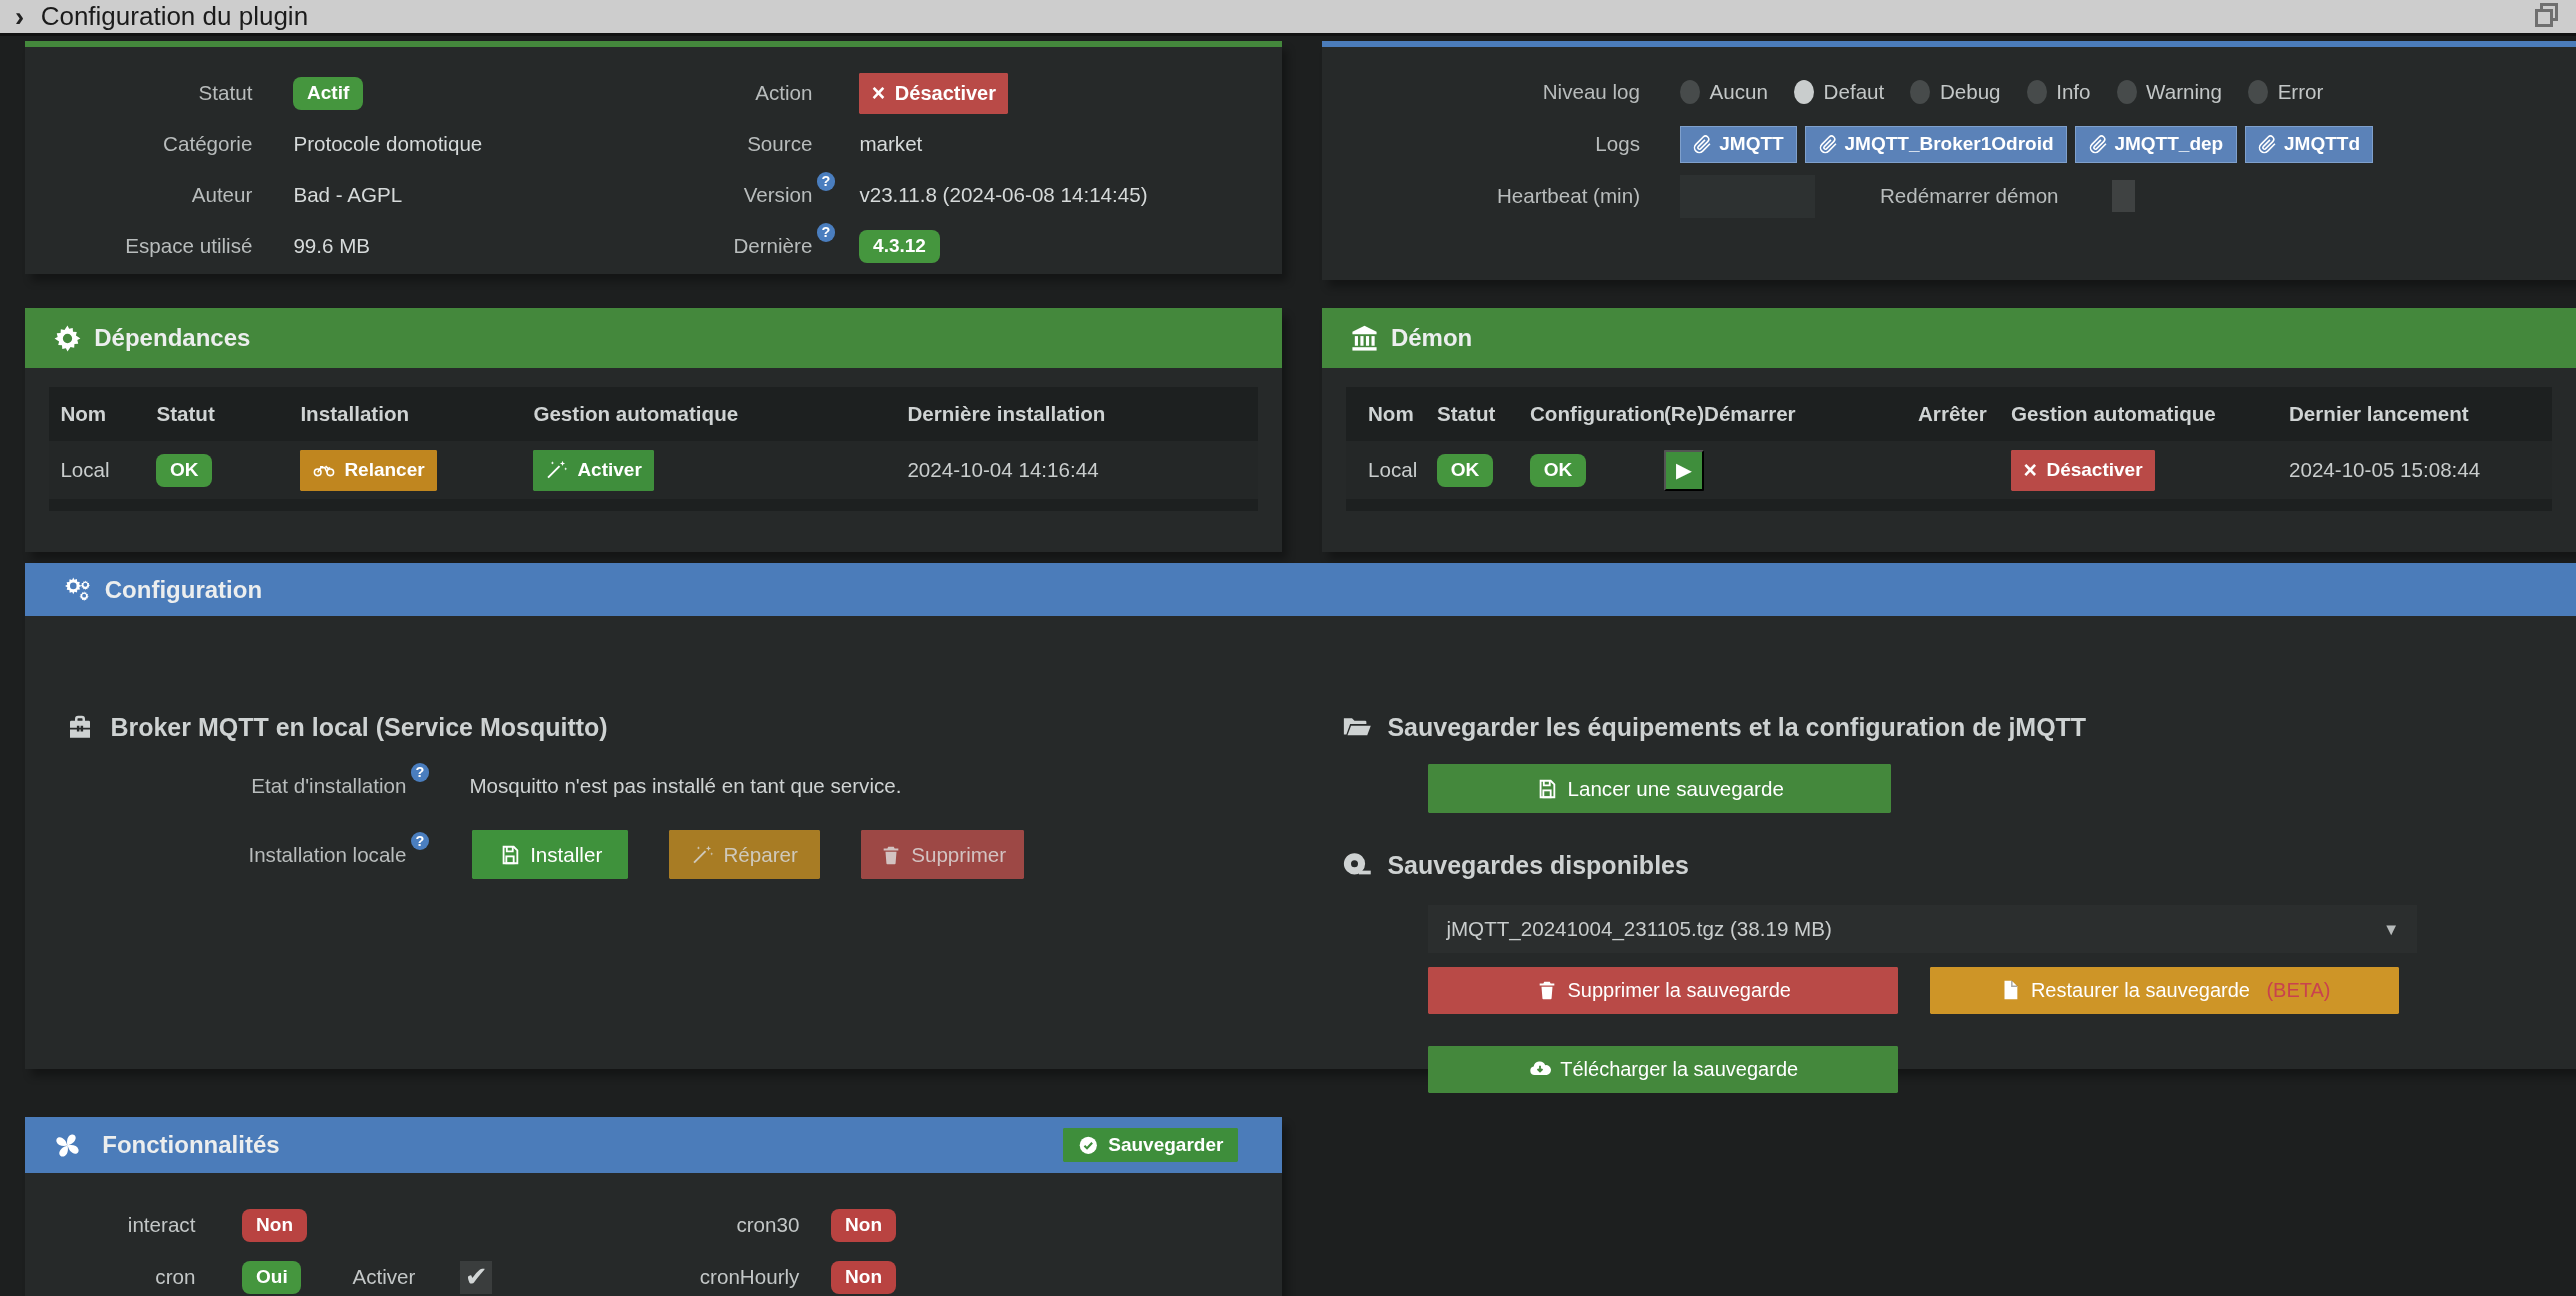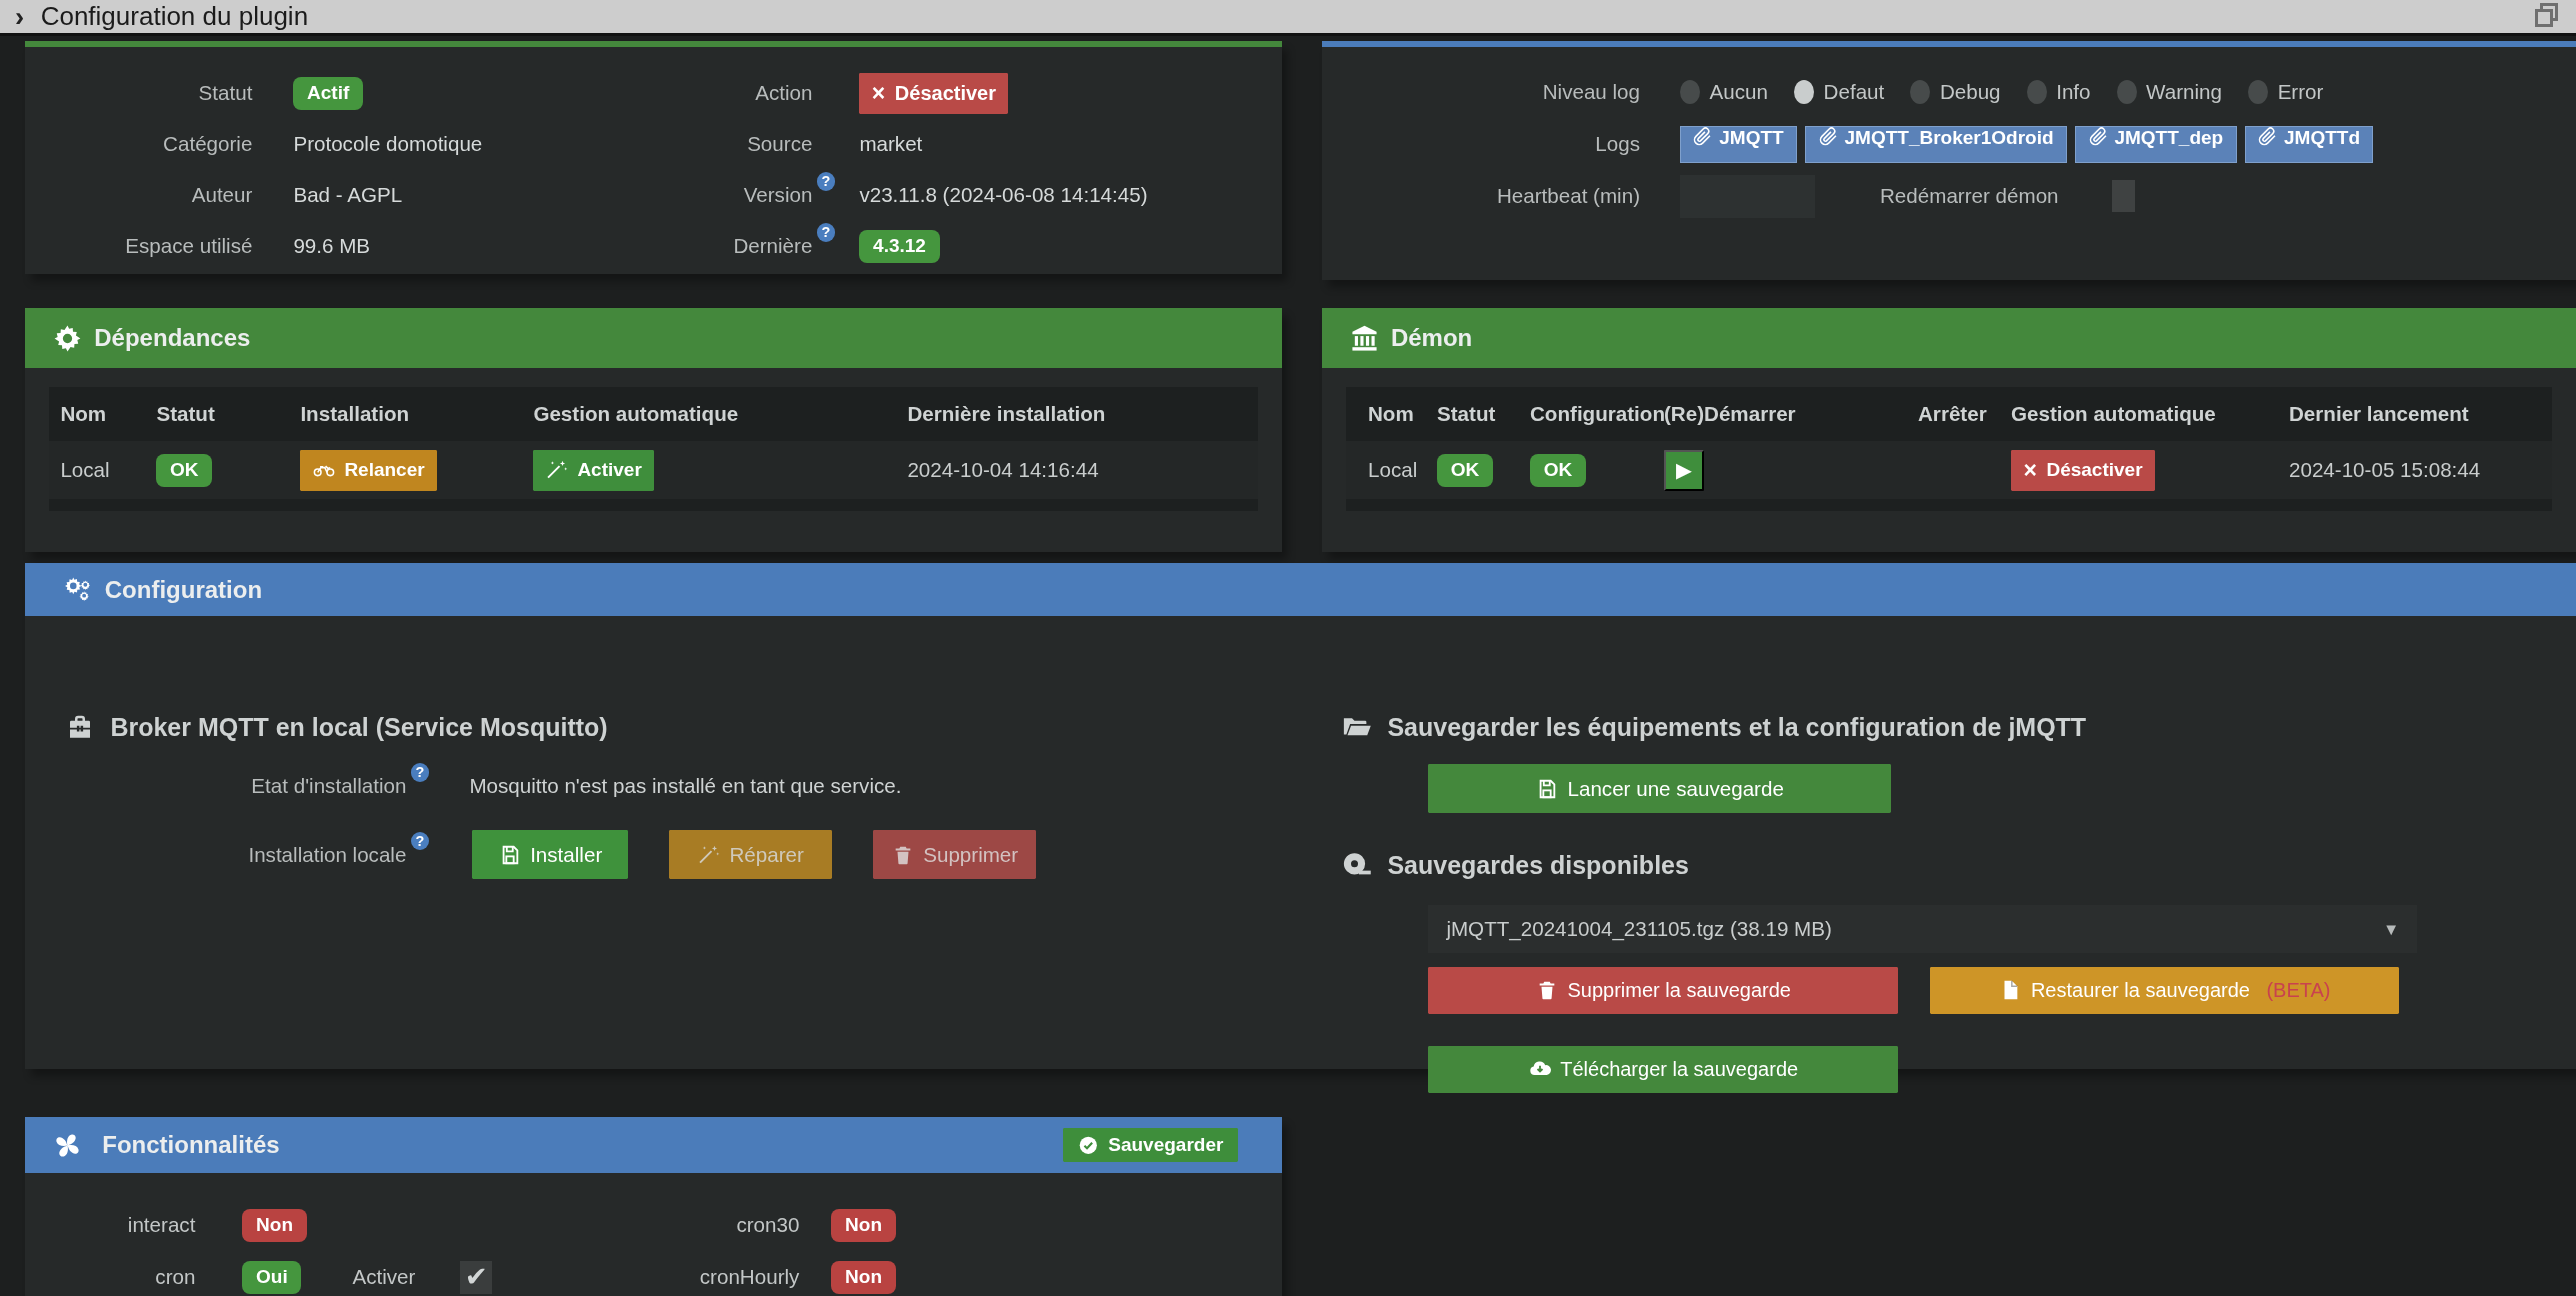--- a/index.html
+++ b/index.html
@@ -70,21 +70,21 @@
   
   .lrow { display:flex; align-items:center; height:52px; }
   .ll { width:318px; text-align:right; color:#b8bcbc; flex:0 0 auto; }
   .lcontrols { margin-left:40px; display:flex; align-items:center; }
   .radio { display:inline-flex; align-items:flex-start; margin-right:26px; cursor:pointer; }
   .rdot { width:20px; height:24px; border-radius:50%; background:#474b4b; margin-right:9.6px; }
   .rdot.selected { background:#c9cdcd; }
   .rlabel { color:#c3c7c7; }
   .logbtn {
     background:#5b82b8; border:1.4px solid #7fa0cc; color:#fff; font-weight:bold;
-    font-size:19px; height:37px; display:inline-flex; 
+    font-size:19px; height:37px; display:inline-flex; align-items:center;
     padding:0 12.4px; margin-right:8.2px; cursor:pointer; gap:6.9px;
   }
   .logbtn .bicon { width:19px; height:19px; }
   .text-input { width:135px; height:43px; background:#2d3131; border:none; color:#d6dada; font-size:19px; padding:0 9.6px; }
   .checkbox { width:23px; height:32px; background:#3f4242; cursor:pointer; display:flex; align-items:center; justify-content:center; }
   .checkbox.square { width:32px; height:33px; background:#3a3d3d; }
   .checkbox .check { color:#d2d6d6; font-size:27.5px; line-height:1; }
 
   
   .tbl { background:#1d2020; margin:19px 24px 0 24px; padding-bottom:11px; }
@@ -103,21 +103,21 @@
     font-size:25px; font-weight:bold; color:#ced2d2;
   }
   .sec-title .sicon { width:30px; height:30px; flex:0 0 auto; }
   .cfg-left { position:absolute; left:40px; top:96px; width:1167px; }
   .crow { display:flex; align-items:center; margin-top:32px; }
   .clabel { width:341px; text-align:right; color:#b8bcbc; position:relative; flex:0 0 auto; }
   .cvalue { margin-left:63px; color:#cfd3d3; }
   .cbuttons { margin-left:66px; display:flex; gap:41px; }
   .cbtn { height:49px; font-size:20.6px; }
   .cbtn.installer { width:156px; background:#3f923c; }
-  .cbtn.reparer  { width:163px; background:#a87c24; color:#cfc9bb; }
+  .cbtn.reparer  { width:151px; background:#a87c24; color:#cfc9bb; }
   .cbtn.supprimer{ width:163px; background:#9d4845; color:#d3c2c1; }
 
   .cfg-right { position:absolute; left:1317px; top:96px; width:1210px; }
   .big-btn { width:463px; height:49px; font-size:20.6px; margin:22px 0 0 86px; }
   .sub-title { margin-top:37px; }
   .select-box {
     margin:25px 0 0 86px; width:989px; height:48px; background:#2b2e2e;
     display:flex; align-items:center; padding:0 18px; cursor:pointer;
     color:#c9cdcd; font-size:20.6px;text-align:center;
   }

